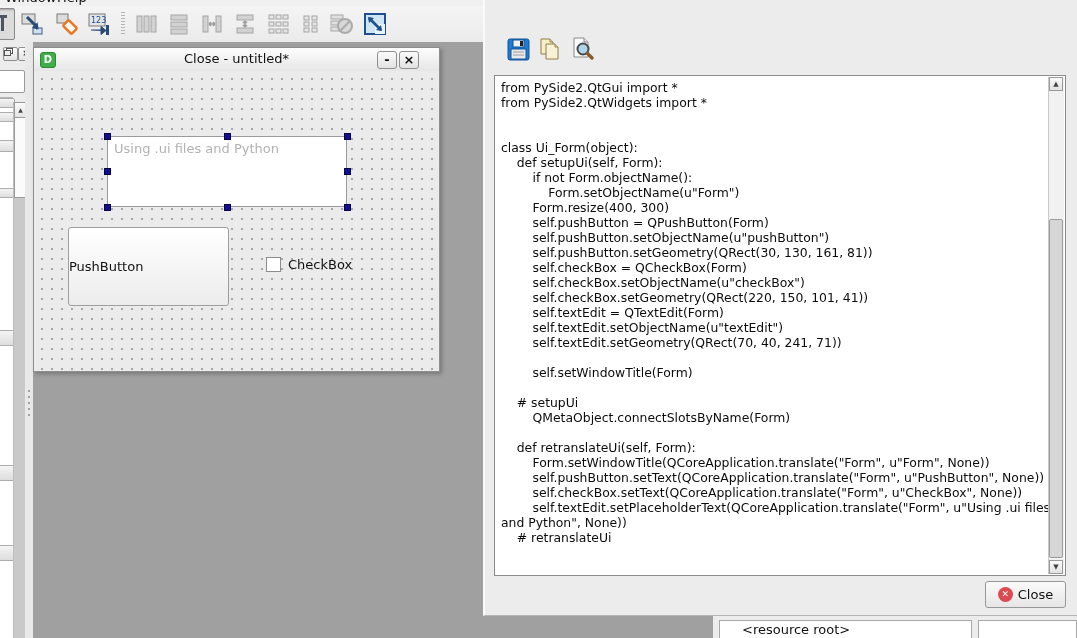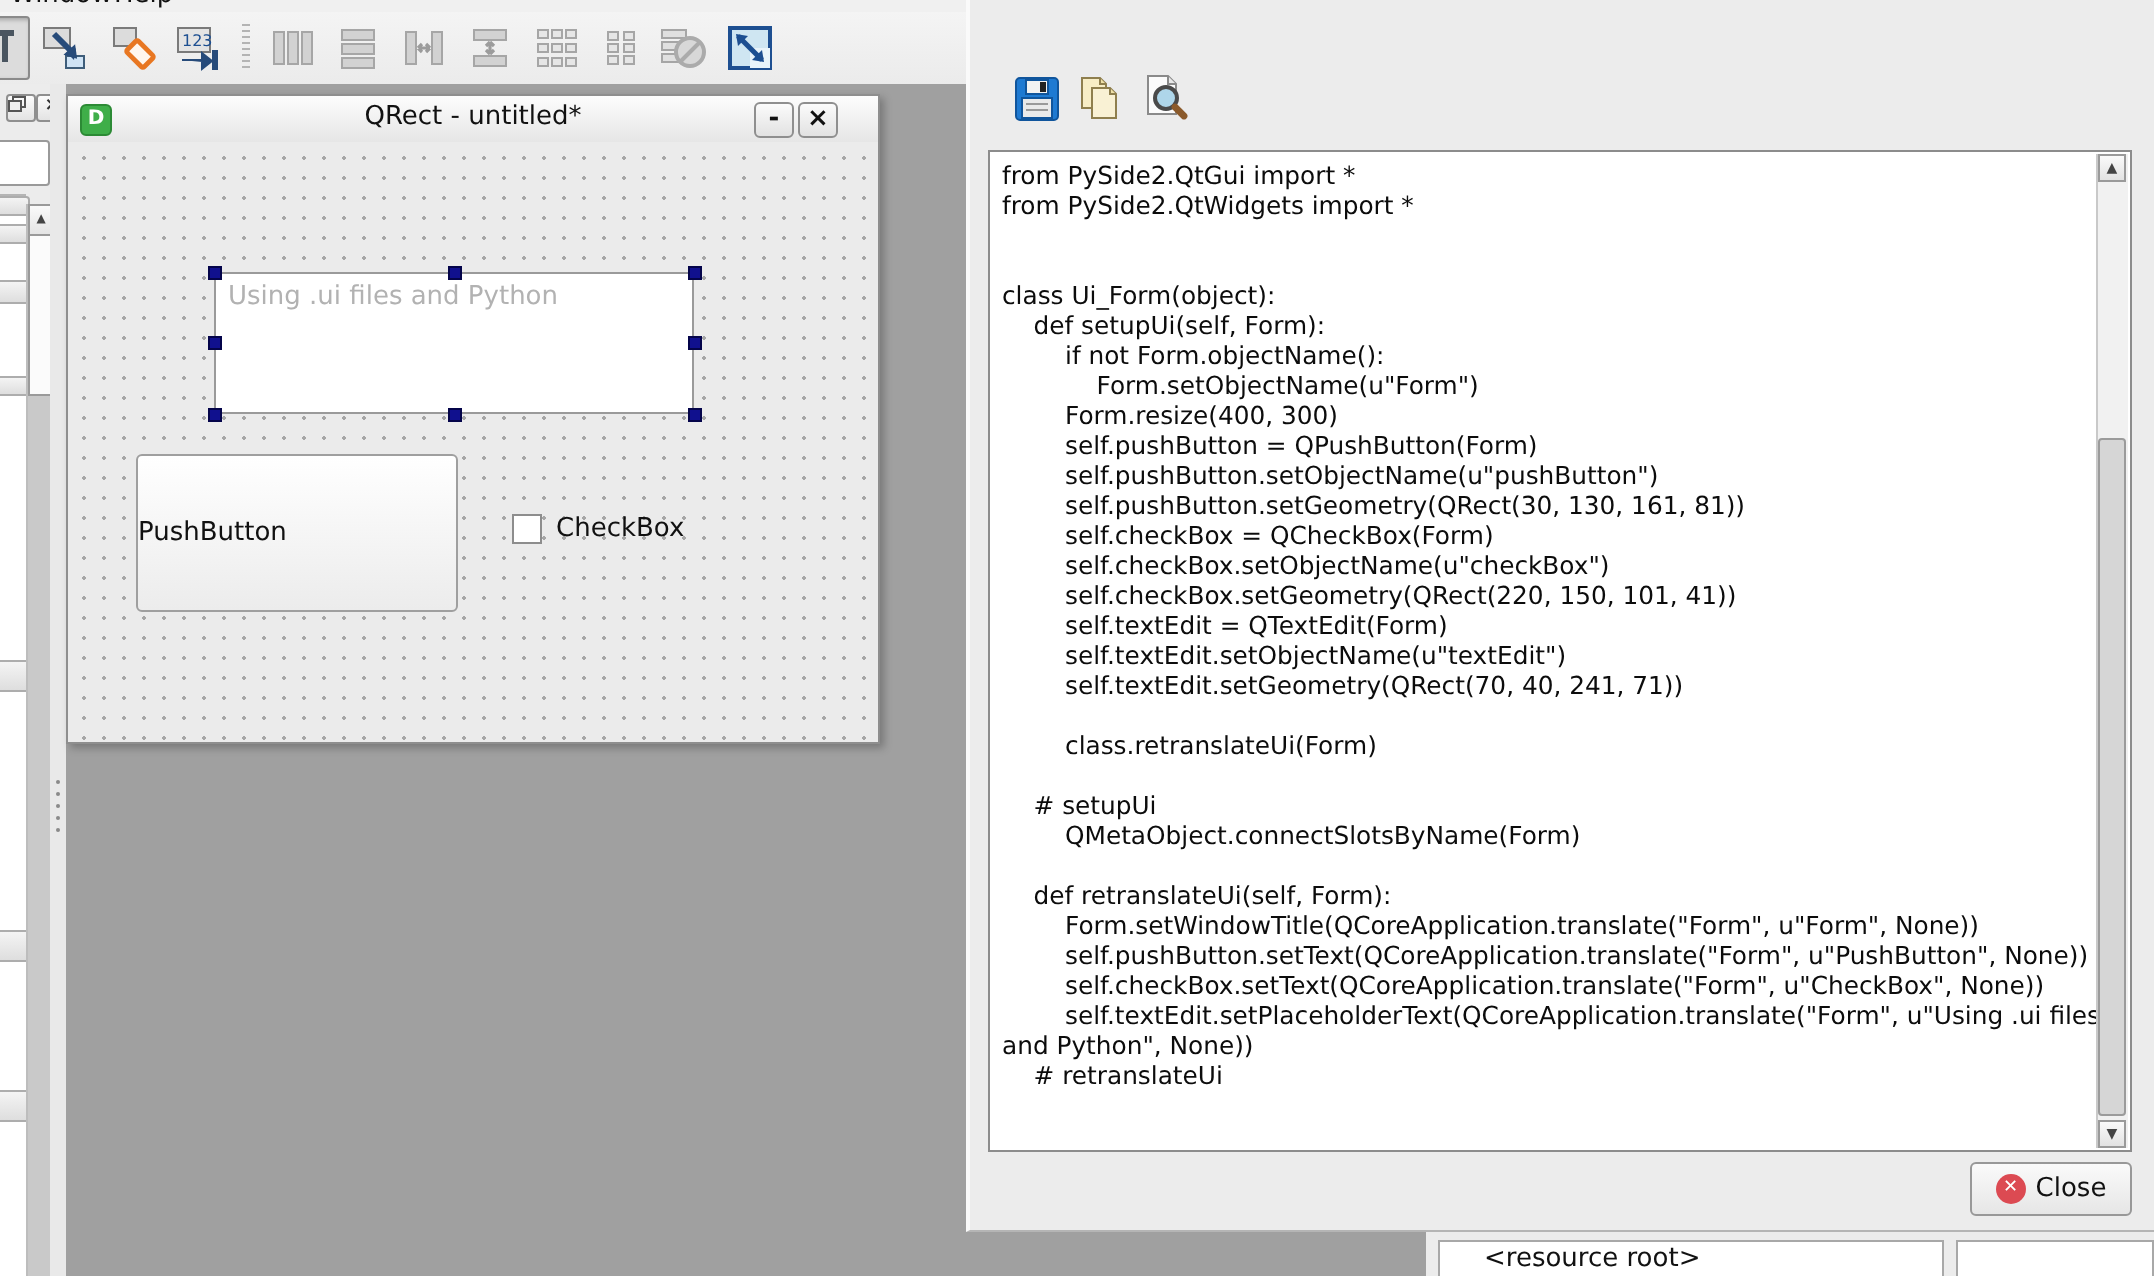--- a/index.html
+++ b/index.html
@@ -59,21 +59,21 @@
             background-size:10px 10px;background-position:3px 3px;}
 
   #textedit{position:absolute;left:73px;top:65px;width:240px;height:71px;background:#fff;
             border:1px solid #9a9a9a;box-sizing:border-box;}
   #textedit .ph{position:absolute;left:6px;top:4px;color:#b2b2b2;font-size:13px;}
   .handle{position:absolute;width:7px;height:7px;background:#10108e;border:1px solid #04044a;box-sizing:border-box;}
 
   #pushbtn{position:absolute;left:34px;top:156px;width:159px;height:77px;
            background:linear-gradient(#ffffff,#ececec);border:1px solid #9f9f9f;border-radius:3px;
            display:flex;align-items:center;justify-content:flex-start;font-size:13px;color:#111;}
-  #checkboxrow{position:absolute;left:222px;top:185px;height:16px;display:flex;align-items:center;}
+  #checkboxrow{position:absolute;left:232px;top:185px;height:16px;display:flex;align-items:center;}
   #checkboxrow .box{width:13px;height:13px;background:#fff;border:1px solid #8d8d8d;}
   #checkboxrow .cbl{margin-left:7px;font-size:13px;color:#111;}
 
   
   #dialog{left:483px;top:0;width:594px;height:616px;background:#ececec;
           border-left:2px solid #fafafa;border-bottom:1px solid #b5b5b5;box-sizing:border-box;}
   .dbtn{position:absolute;top:35px;width:28px;height:28px;display:flex;align-items:center;justify-content:center;}
 
   #codearea{position:absolute;left:9px;top:75px;width:572px;height:501px;background:#fff;
             border:1px solid #8c8c8c;box-sizing:border-box;overflow:hidden;}
@@ -299,21 +299,21 @@
     <div class="grip" style="top:360px"></div>
       <div class="grip" style="top:366px"></div>
     <div class="grip" style="top:372px"></div>
   </div>
 
   <div id="mdi" class="abs"></div>
 
   <div id="formwin" class="abs">
     <div id="formtitle">
       <span class="ticon">D</span>
-      <span class="ttext">QRect - untitled*</span>
+      <span class="ttext">Close - untitled*</span>
       <span class="winbtn" style="right:42px">-</span>
       <span class="winbtn" style="right:20px">×</span>
     </div>
     <div id="formbody">
       <div id="textedit">
         <span class="ph">Using .ui files and Python</span>
       </div>
 
       <div class="handle" style="left:70px;top:62px"></div>
       <div class="handle" style="left:190px;top:62px"></div>
@@ -388,21 +388,21 @@
           <div class="code-line">        self.pushButton = QPushButton(Form)</div>
           <div class="code-line">        self.pushButton.setObjectName(u"pushButton")</div>
           <div class="code-line">        self.pushButton.setGeometry(QRect(30, 130, 161, 81))</div>
           <div class="code-line">        self.checkBox = QCheckBox(Form)</div>
           <div class="code-line">        self.checkBox.setObjectName(u"checkBox")</div>
           <div class="code-line">        self.checkBox.setGeometry(QRect(220, 150, 101, 41))</div>
           <div class="code-line">        self.textEdit = QTextEdit(Form)</div>
           <div class="code-line">        self.textEdit.setObjectName(u"textEdit")</div>
           <div class="code-line">        self.textEdit.setGeometry(QRect(70, 40, 241, 71))</div>
           <div class="code-line"></div>
-          <div class="code-line">        class.retranslateUi(Form)</div>
+          <div class="code-line">        self.setWindowTitle(Form)</div>
           <div class="code-line"></div>
           <div class="code-line">    # setupUi</div>
           <div class="code-line">        QMetaObject.connectSlotsByName(Form)</div>
           <div class="code-line"></div>
           <div class="code-line">    def retranslateUi(self, Form):</div>
           <div class="code-line">        Form.setWindowTitle(QCoreApplication.translate("Form", u"Form", None))</div>
           <div class="code-line">        self.pushButton.setText(QCoreApplication.translate("Form", u"PushButton", None))</div>
           <div class="code-line">        self.checkBox.setText(QCoreApplication.translate("Form", u"CheckBox", None))</div>
           <div class="code-line">        self.textEdit.setPlaceholderText(QCoreApplication.translate("Form", u"Using .ui files</div>
           <div class="code-line">and Python", None))</div>

